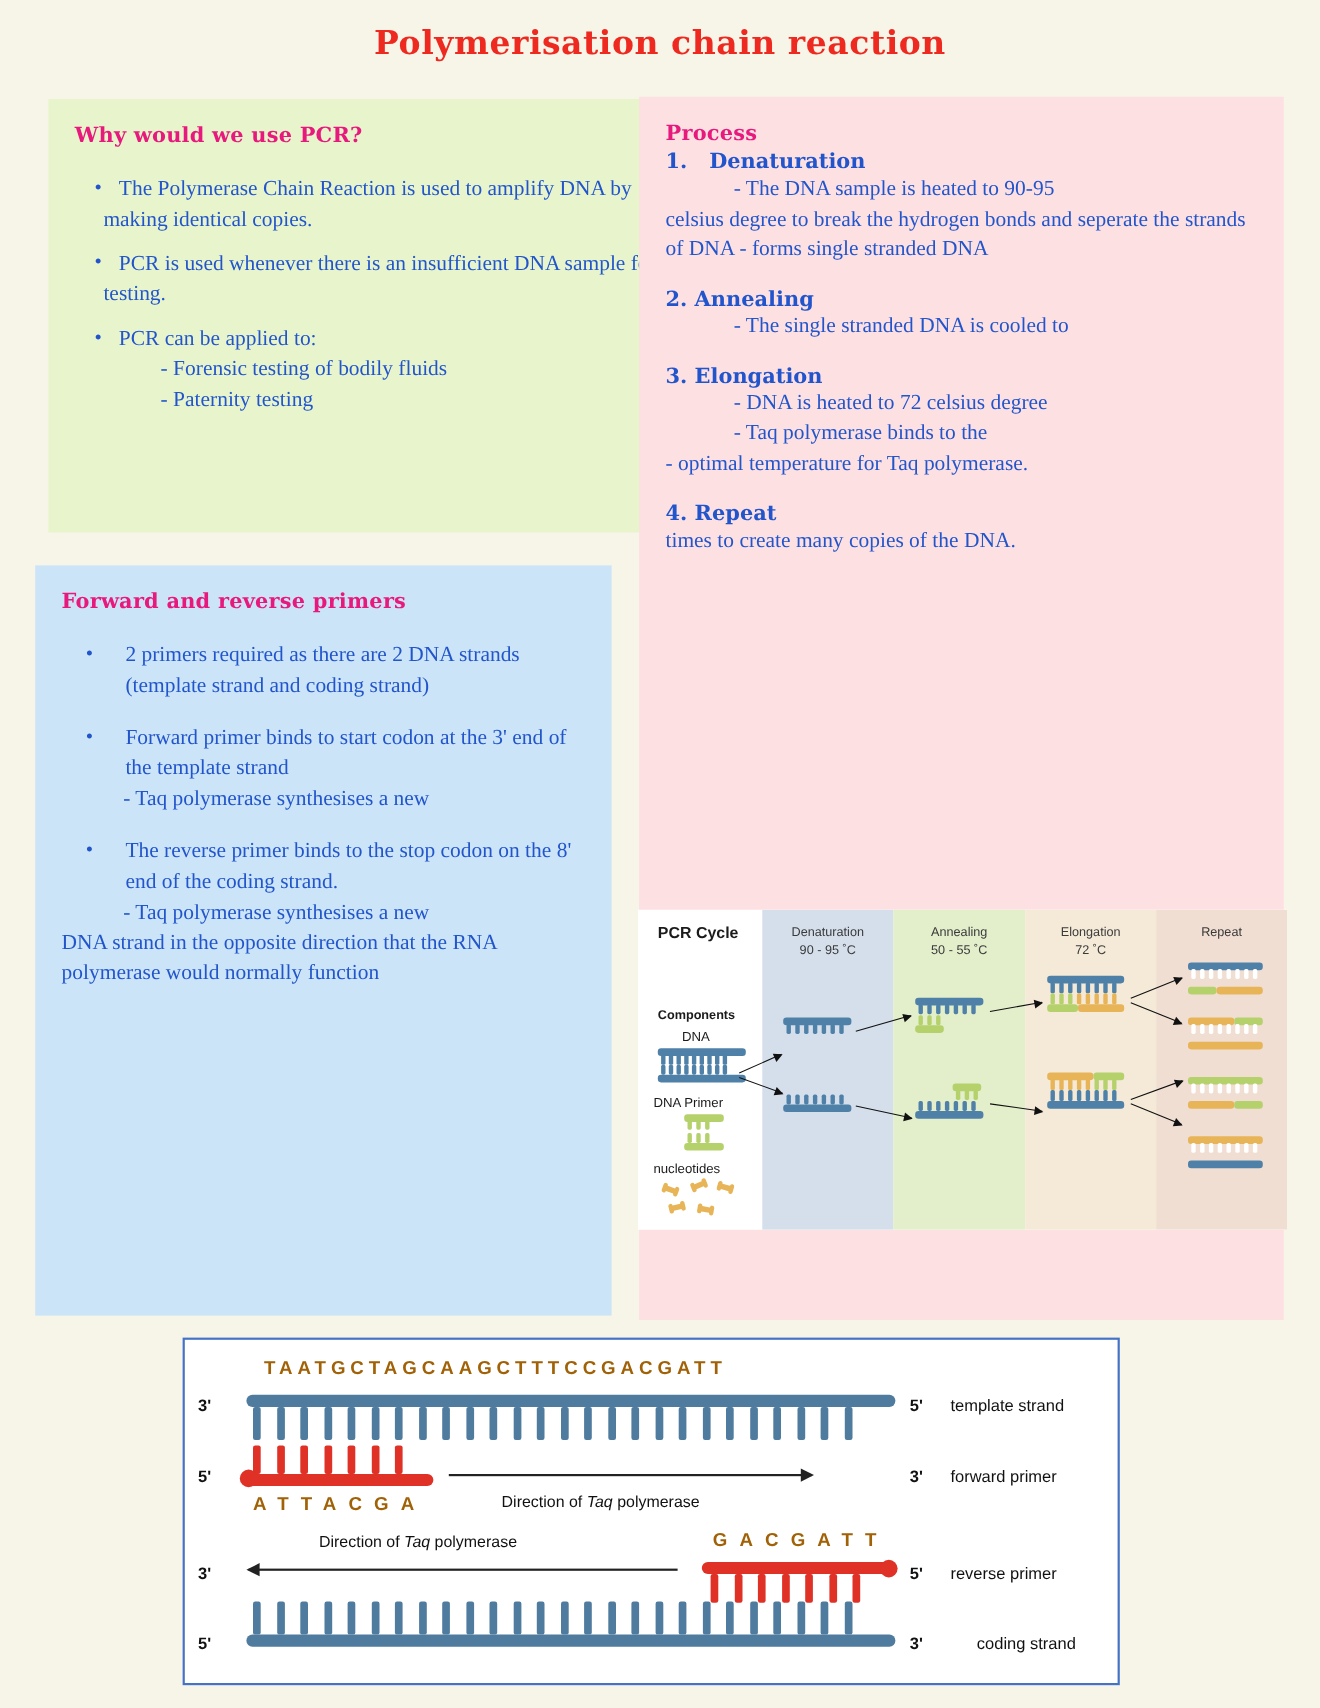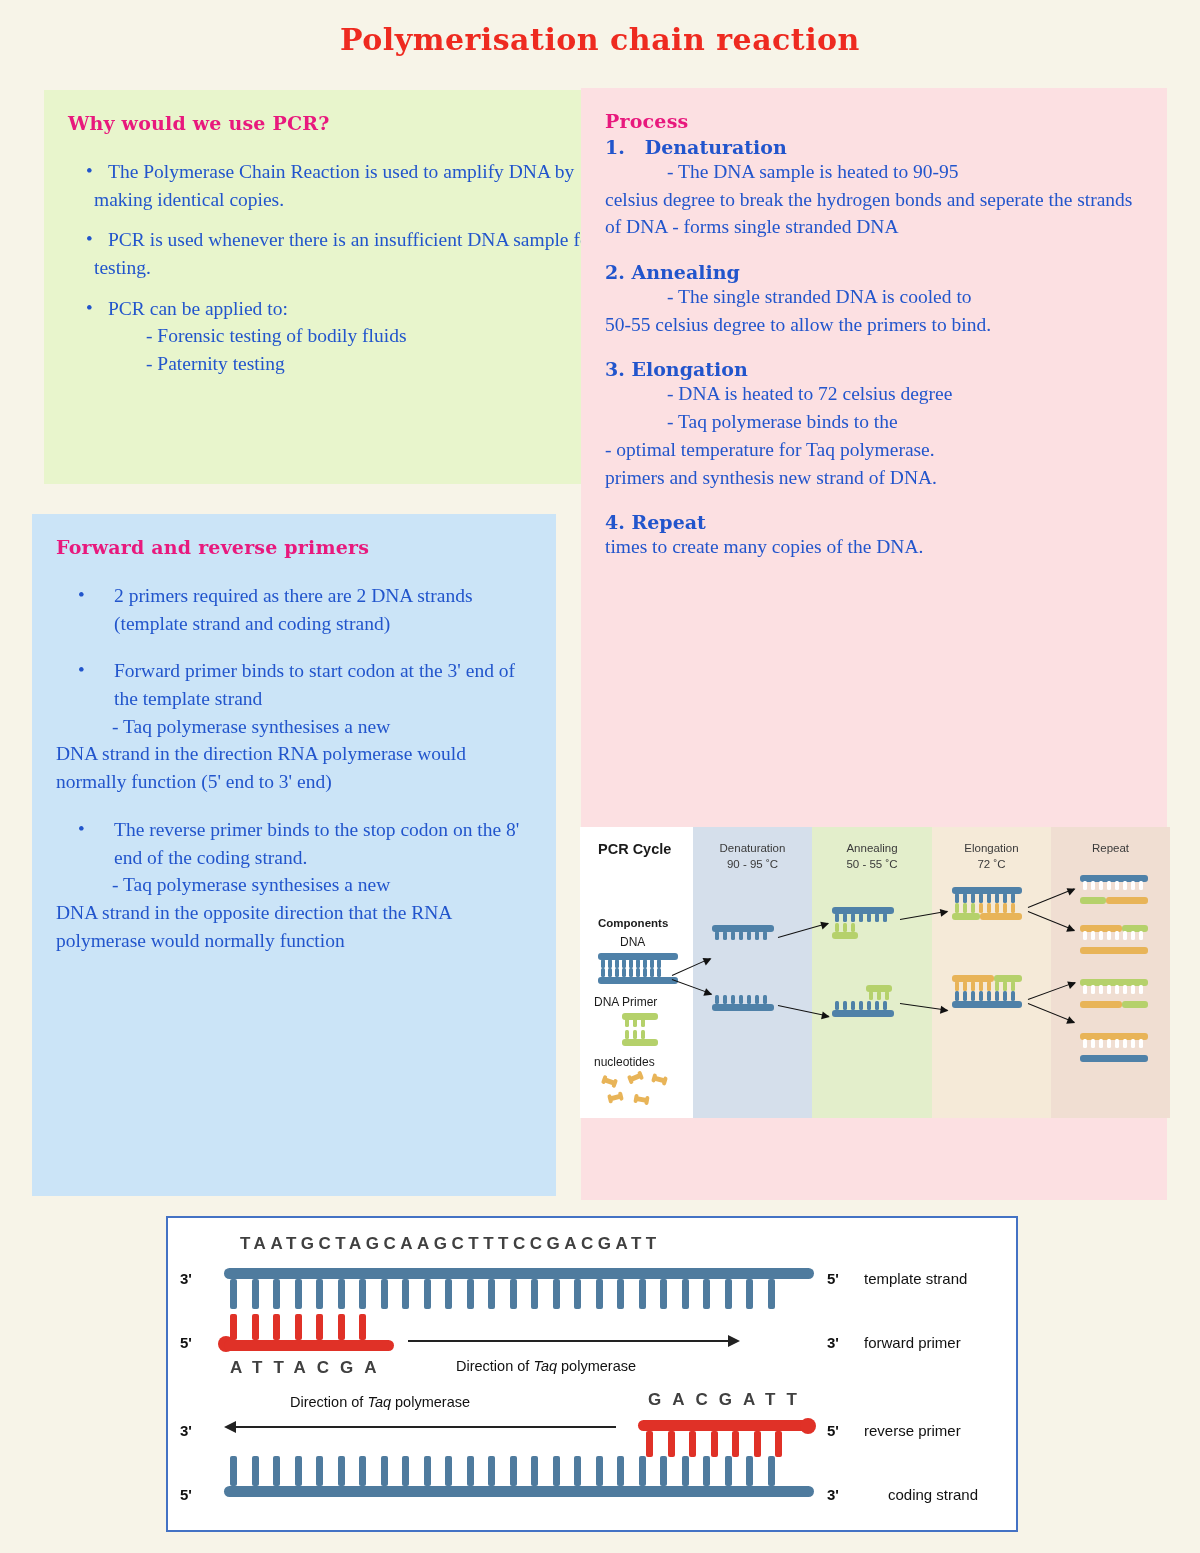--- a/index.html
+++ b/index.html
@@ -168,21 +168,21 @@
     border: 2px solid #4472c4;
     box-sizing: border-box;
     font-family: "Liberation Sans", sans-serif;
   }
   .seq {
     position: absolute;
     font-family: "Liberation Sans", sans-serif;
     font-weight: bold;
     font-size: 17px;
     letter-spacing: 4.5px;
-    color: #404040;
+    color: #a16207;
     white-space: nowrap;
   }
   .endlbl {
     position: absolute;
     font-weight: bold;
     font-size: 15px;
     color: #111;
   }
   .sidelbl {
     position: absolute;
@@ -260,21 +260,20 @@
     <span class="dot">•</span>
     <span>2 primers required as there are 2 DNA strands (template strand and coding strand)</span>
   </div>
   <div class="spacer"></div>
 
   <div class="body-blue bullet-row b-hang-ind">
     <span class="dot">•</span>
     <span>Forward primer binds to start codon at the 3' end of the template strand</span>
   </div>
   <div class="body-blue sub-indent2">- Taq polymerase synthesises a new</div>
-  <div class="body-blue full-flush">DNA strand in the direction RNA polymerase would normally function (5' end to 3' end)</div>
   <div class="spacer"></div>
 
   <div class="body-blue bullet-row b-hang-ind">
     <span class="dot">•</span>
     <span>The reverse primer binds to the stop codon on the 8' end of the coding strand.</span>
   </div>
   <div class="body-blue sub-indent2">- Taq polymerase synthesises a new</div>
   <div class="body-blue full-flush">DNA strand in the opposite direction that the RNA polymerase would normally function</div>
 </div>
 
@@ -290,33 +289,31 @@
     <div class="body-blue">celsius degree to break the hydrogen bonds and seperate the strands of DNA  - forms single stranded DNA</div>
   </div>
   <div class="spacer"></div>
 
   <div>
     <div class="num-head">
       <span>2.</span>
       <span>Annealing</span>
     </div>
     <div class="body-blue indent-dash">- The single stranded DNA is cooled to</div>
-    <div class="body-blue">50-55 celsius degree to allow the primers to bind.</div>
   </div>
   <div class="spacer"></div>
 
   <div>
     <div class="num-head">
       <span>3.</span>
       <span>Elongation</span>
     </div>
     <div class="body-blue indent-dash">- DNA is heated to 72 celsius degree</div>
     <div class="body-blue indent-dash">- Taq polymerase binds to the</div>
     <div class="body-blue">- optimal temperature for Taq polymerase.</div>
-    <div class="body-blue">primers and synthesis new strand of DNA.</div>
   </div>
   <div class="spacer"></div>
 
   <div>
     <div class="num-head">
       <span>4.</span>
       <span>Repeat</span>
     </div>
     <div class="body-blue">times to create many copies of the DNA.</div>
   </div>

